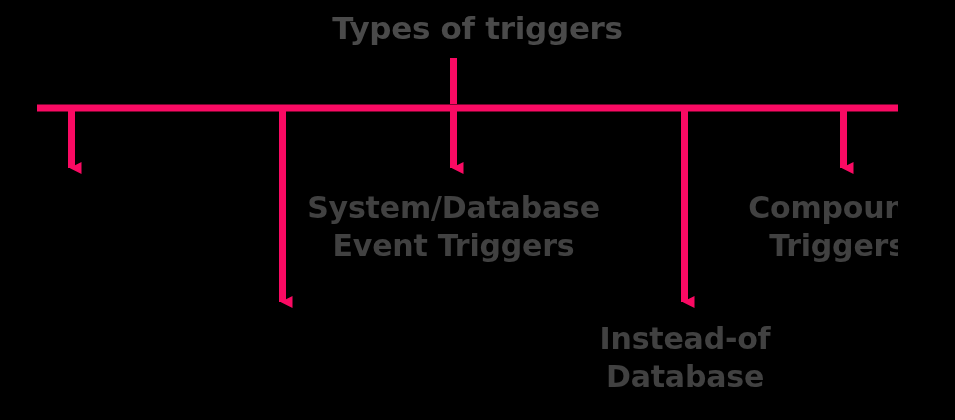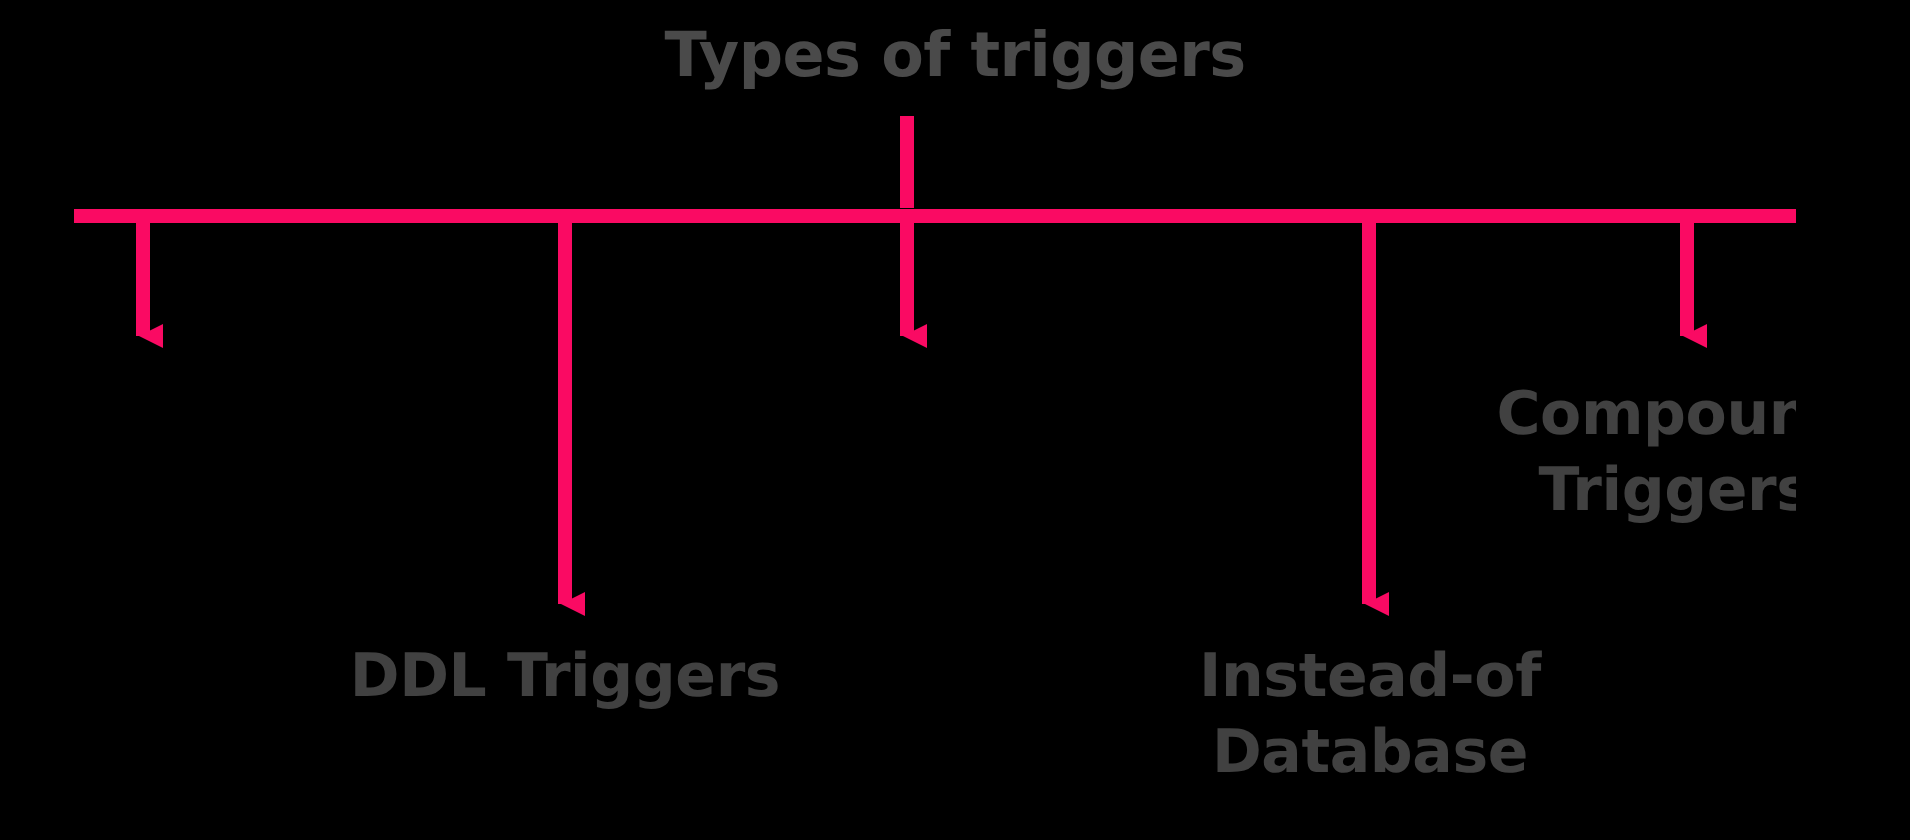--- a/index.html
+++ b/index.html
@@ -103,22 +103,23 @@
     <line x1="453.5" y1="108" x2="453.5" y2="168" stroke="#FA0A63" stroke-width="7" marker-end="url(#arrow-head)"></line>
 
     <line x1="684.5" y1="108" x2="684.5" y2="302" stroke="#FA0A63" stroke-width="7" marker-end="url(#arrow-head)"></line>
 
     <line x1="843.5" y1="108" x2="843.5" y2="168" stroke="#FA0A63" stroke-width="7" marker-end="url(#arrow-head)"></line>
   </svg>
 
   <div class="root-title" id="title-types-of-triggers">Types of triggers</div>
 
 
+  <div class="node-label" id="label-system-database-event-triggers">System/Database
+Event Triggers</div>
 
   <div class="node-label" id="label-compound-triggers">Compound
 Triggers</div>
 
-  <div class="node-label" id="label-ddl-triggers">DDL Triggers</div>
 
   <div class="node-label" id="label-instead-of-triggers">Instead-of
 Database</div>
 
 </div>
 
 </body></html>

